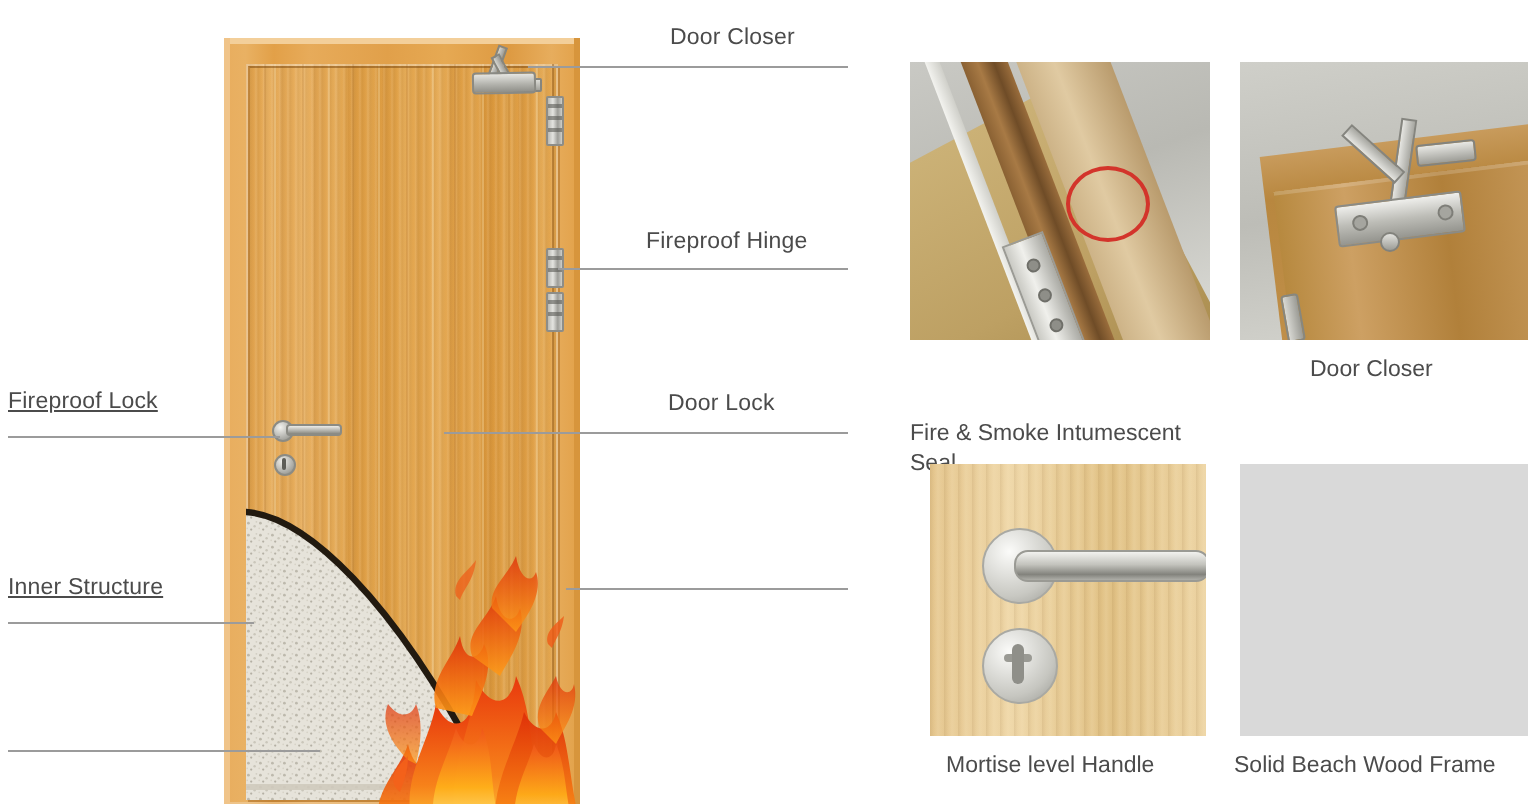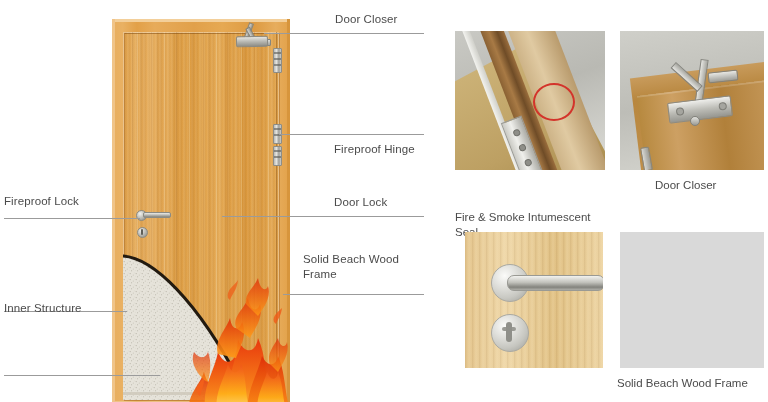--- a/index.html
+++ b/index.html
@@ -17,21 +17,21 @@
   
   .label{
     position:absolute;
     font-size:11.5px;
     line-height:14.5px;
     color:#4b4b4b;
     white-space:pre-line;
     letter-spacing:.1px;
   }
   .label.right{text-align:left;}
-  .label.left{text-align:left;}
+  .label.left{text-align:left;text-decoration:underline;}
 
   
   .leader{
     position:absolute;
     height:1px;
     background:#9b9b9b;
   }
 
   
   #door-assembly{position:absolute;left:112px;top:16px;width:180px;height:386px;}
@@ -439,30 +439,28 @@
   <div class="leader" style="left:264px;top:33px;width:160px;"></div>
   <div class="leader" style="left:279px;top:134px;width:145px;"></div>
   <div class="leader" style="left:222px;top:216px;width:202px;"></div>
   <div class="leader" style="left:283px;top:294px;width:141px;"></div>
   <div class="leader" style="left:4px;top:218px;width:136px;"></div>
   <div class="leader" style="left:4px;top:311px;width:123px;"></div>
   <div class="leader" style="left:4px;top:375px;width:156px;"></div>
 
   <div class="label right" style="left:335px;top:12px;">Door Closer</div>
 
-  <div class="label right" style="left:334px;top:114px;margin-top:28px;">Fireproof Hinge</div>
+  <div class="label right" style="left:323px;top:114px;">Fireproof Hinge</div>
 
   <div class="label right" style="left:334px;top:195px;">Door Lock</div>
 
-  <div class="label right" style="left:303px;top:252px;">Solid Beach Wood
-Frame</div>
 
   <div class="label left" style="left:4px;top:194px;">Fireproof  Lock</div>
 
-  <div class="label left" style="left:4px;top:301px;">Inner Structure</div>
+  <div class="label left" style="left:4px;top:287px;">Inner Structure</div>
 
 
   <div class="photo" id="ph1">
     <div class="wall"></div>
     <div class="leafface"></div>
     <div class="seal"></div>
     <div class="jamb"></div>
     <div class="jamb2"></div>
     <div class="hingeplate">
       <i style="top:10px"></i>
@@ -489,20 +487,21 @@
     <div class="cbolt"></div>
   </div>
   <div class="cap" style="left:655px;top:178px;width:150px;">Door Closer</div>
 
   <div class="photo" id="ph3">
     <div class="wood"></div>
     <div class="rose"></div>
     <div class="lever"></div>
     <div class="cyl"></div>
   </div>
+  <div class="cap" style="left:473px;top:376px;width:150px;">Mortise level Handle</div>
 
   <div class="photo" id="ph4">
     <div class="bg"></div>
     <svg width="144" height="136" viewBox="0 0 144 136" xmlns="http://www.w3.org/2000/svg">
       <defs>
         <linearGradient id="wtop" x1="0" y1="0" x2="1" y2="0.4">
           <stop offset="0%" stop-color="#efd9ab"></stop>
           <stop offset="55%" stop-color="#e3c territory"></stop>
         </linearGradient>
         <linearGradient id="wtopA" x1="0" y1="0" x2="1" y2="0.3">

